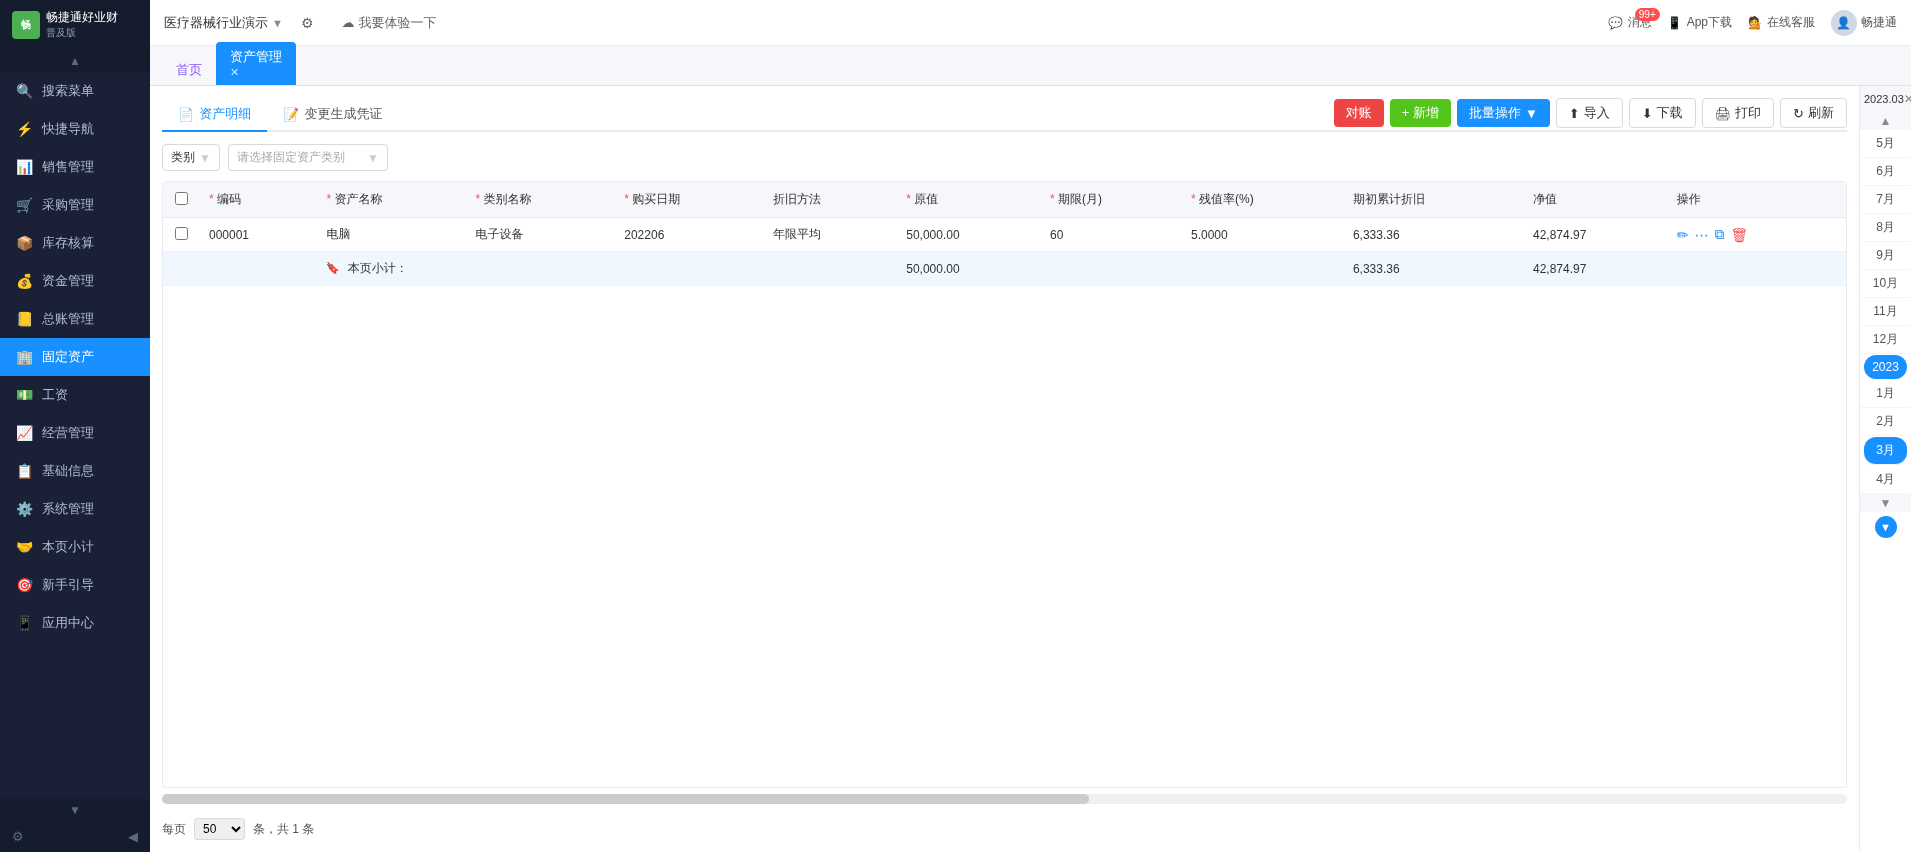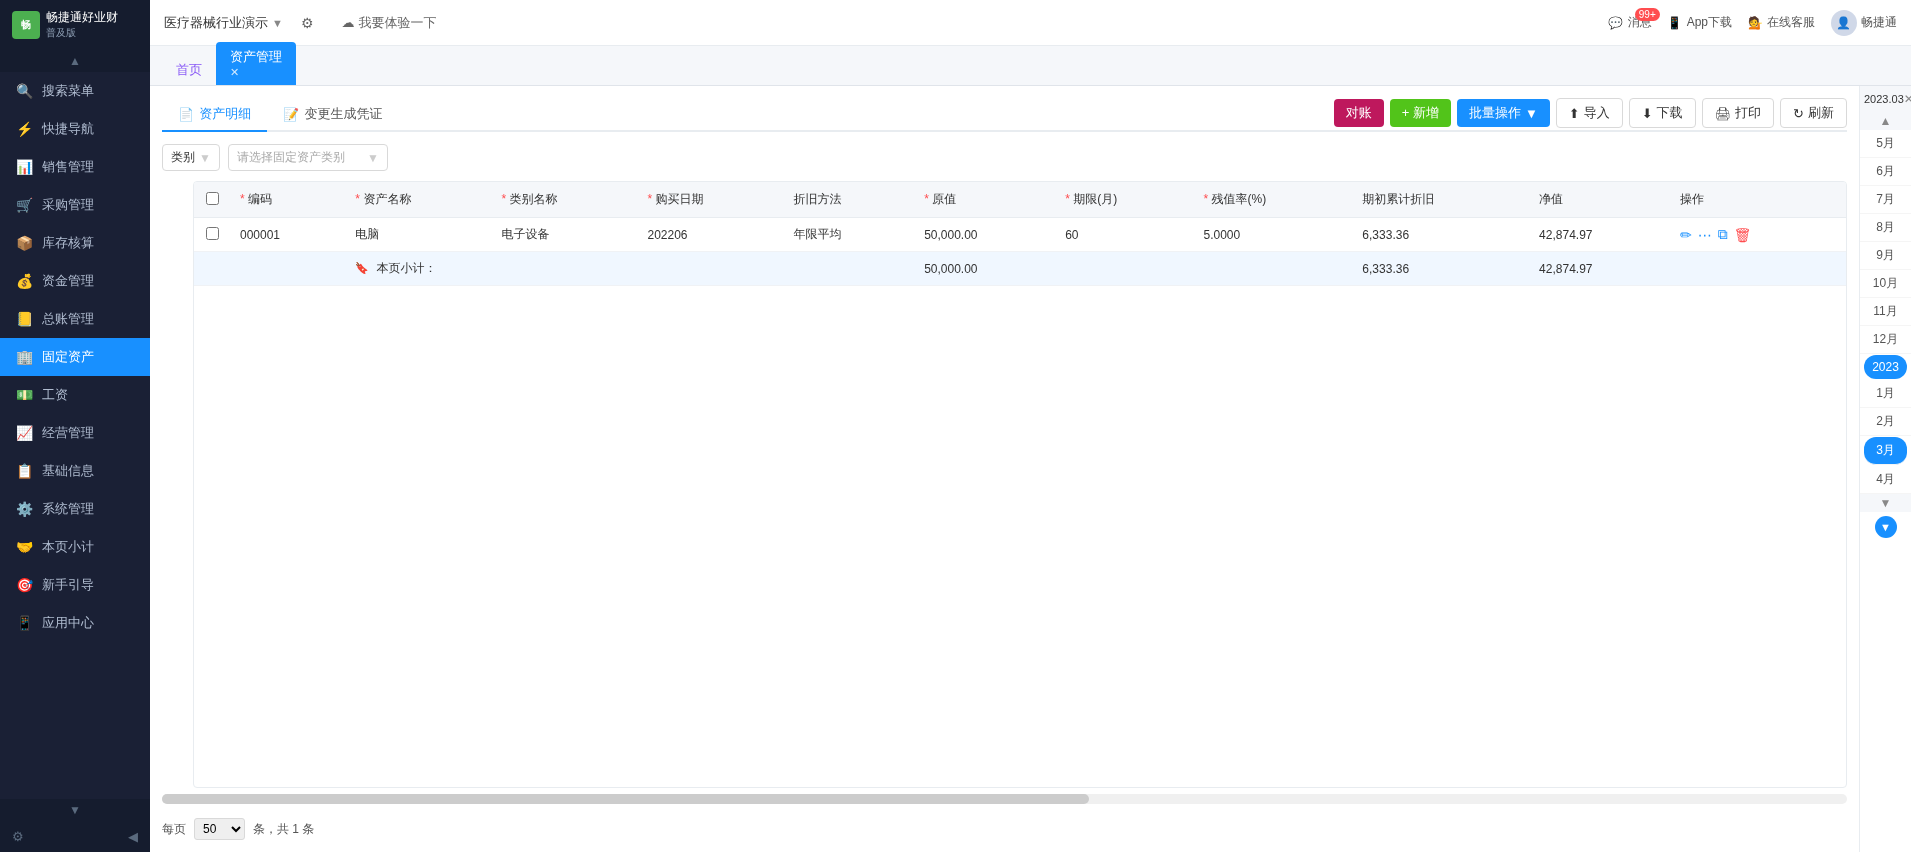--- a/index.html
+++ b/index.html
@@ -193,35 +193,34 @@
 
     .btn {
       display: flex; align-items: center; gap: 4px;
       padding: 5px 12px;
       border-radius: 4px;
       font-size: 13px;
       cursor: pointer;
       border: none;
       outline: none;
     }
-    .btn-primary { background: #be185d; color: #fff; }
+    .btn-primary { background: #ef4444; color: #fff; }
     .btn-success { background: #52c41a; color: #fff; }
     .btn-default { background: #fff; color: #333; border: 1px solid #d9d9d9; }
     .btn-batch {
       background: #1890ff; color: #fff;
       display: flex; align-items: center; gap: 4px;
     }
 
     
     .table-container {
       flex: 1;
       overflow: auto;
       border: 1px solid #e8ecf0;
       border-radius: 4px;
-      margin-left: 31px;
     }
     table {
       width: 100%;
       border-collapse: collapse;
       font-size: 12px;
     }
     thead tr {
       background: #f5f7fa;
     }
     thead th {

